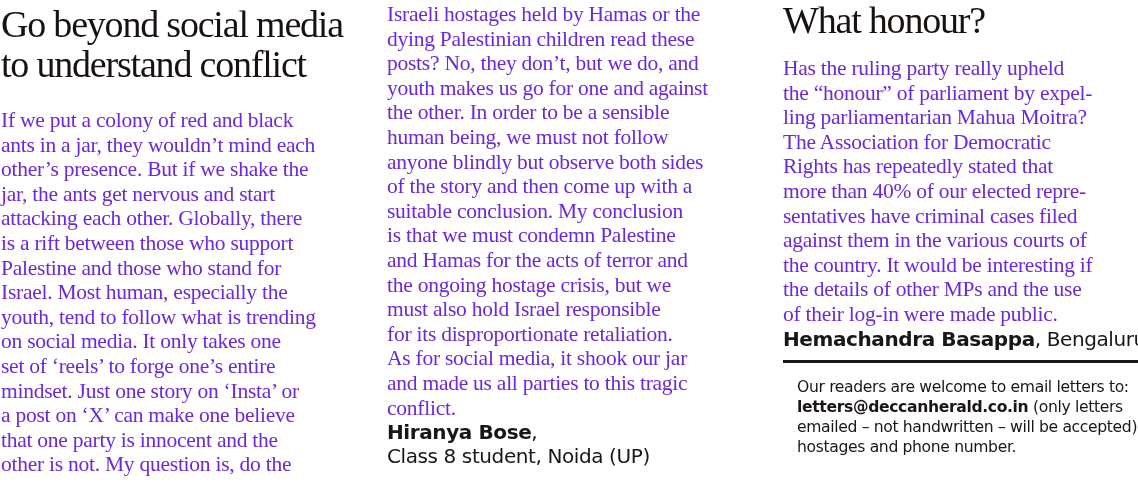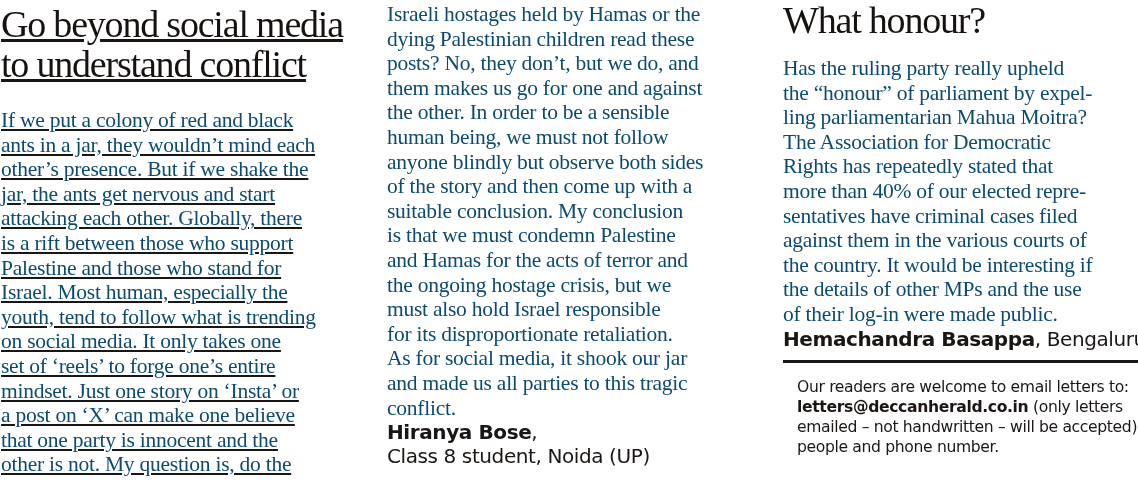--- a/index.html
+++ b/index.html
@@ -2,34 +2,34 @@
 <html><head>
 <meta charset="utf-8">
 <style>
   html, body { margin:0; padding:0; }
   body {
     width:1138px; height:488px; overflow:hidden;
     background:#ffffff; color:#1a1614;
     position:relative;
   }
   .col { position:absolute; top:0; }
-  .col1 { left:1px; width:372px;text-decoration:underline; }
+  .col1 { left:1px; width:372px; }
   .col2 { left:387px; width:372px; }
   .col3 { left:783px; width:365px; }
   .headline {
     font-family:"Liberation Serif", "DejaVu Serif", serif;
     font-size:38px; line-height:40px; letter-spacing:-1.2px;
     margin:0; font-weight:normal; color:#17120f;
   }
   .col1 .headline { padding-top:4px; }
   .col3 .headline { padding-top:0px; }
   .body {
     font-family:"Liberation Serif", "DejaVu Serif", serif;
     font-size:21.5px; line-height:24.6px; letter-spacing:-0.25px;
-    margin:0; color:#0c4a6e;
+    margin:0; color:#6d28d9;
   }
   .body .ln { display:block; white-space:nowrap; }
   .col1 .body { margin-top:24px; }
   .col2 .body { margin-top:2px; }
   .col3 .body { margin-top:16px; }
   .sig {
     font-family:"DejaVu Sans", "Liberation Sans", sans-serif;
     font-size:20px; line-height:24px; letter-spacing:-0.4px; display:block; white-space:nowrap;
   }
   .sig b { font-weight:bold; }
@@ -66,21 +66,21 @@
     <span class="ln">that one party is innocent and the</span>
     <span class="ln">other is not. My question is, do the</span>
   </p>
 </div>
 
 <div class="col col2">
   <p class="body">
     <span class="ln">Israeli hostages held by Hamas or the</span>
     <span class="ln">dying Palestinian children read these</span>
     <span class="ln">posts? No, they don’t, but we do, and</span>
-    <span class="ln">them makes us go for one and against</span>
+    <span class="ln">youth makes us go for one and against</span>
     <span class="ln">the other. In order to be a sensible</span>
     <span class="ln">human being, we must not follow</span>
     <span class="ln">anyone blindly but observe both sides</span>
     <span class="ln">of the story and then come up with a</span>
     <span class="ln">suitable conclusion. My conclusion</span>
     <span class="ln">is that we must condemn Palestine</span>
     <span class="ln">and Hamas for the acts of terror and</span>
     <span class="ln">the ongoing hostage crisis, but we</span>
     <span class="ln">must also hold Israel responsible</span>
     <span class="ln">for its disproportionate retaliation.</span>
@@ -108,15 +108,15 @@
     <span class="ln">of their log-in were made public.</span>
   </p>
   <span class="sig"><b>Hemachandra Basappa</b><span>,</span><span> Bengaluru</span></span>
 
   <div class="rule"></div>
 
   <p class="note">
     <span class="ln">Our readers are welcome to email letters to:</span>
     <span class="ln"><b>letters@deccanherald.co.in</b><span> (only letters</span></span>
     <span class="ln">emailed – not handwritten – will be accepted).</span>
-    <span class="ln">people and phone number.</span>
+    <span class="ln">hostages and phone number.</span>
   </p>
 </div>
 
 </body></html>

